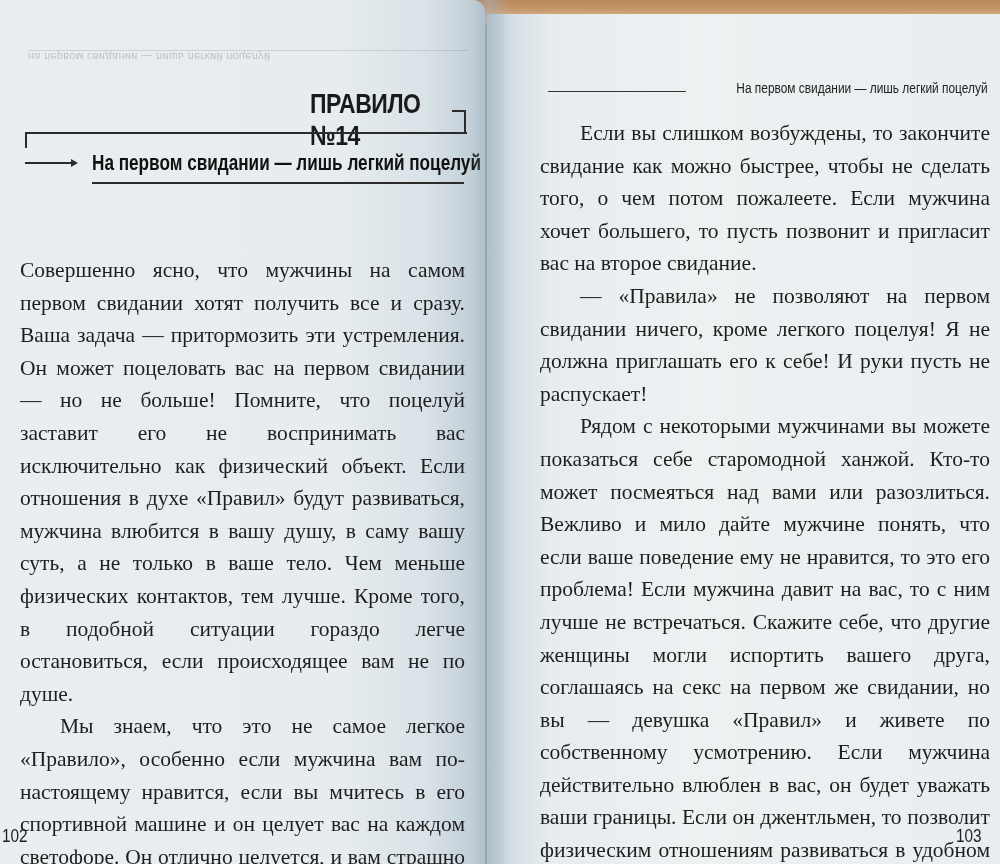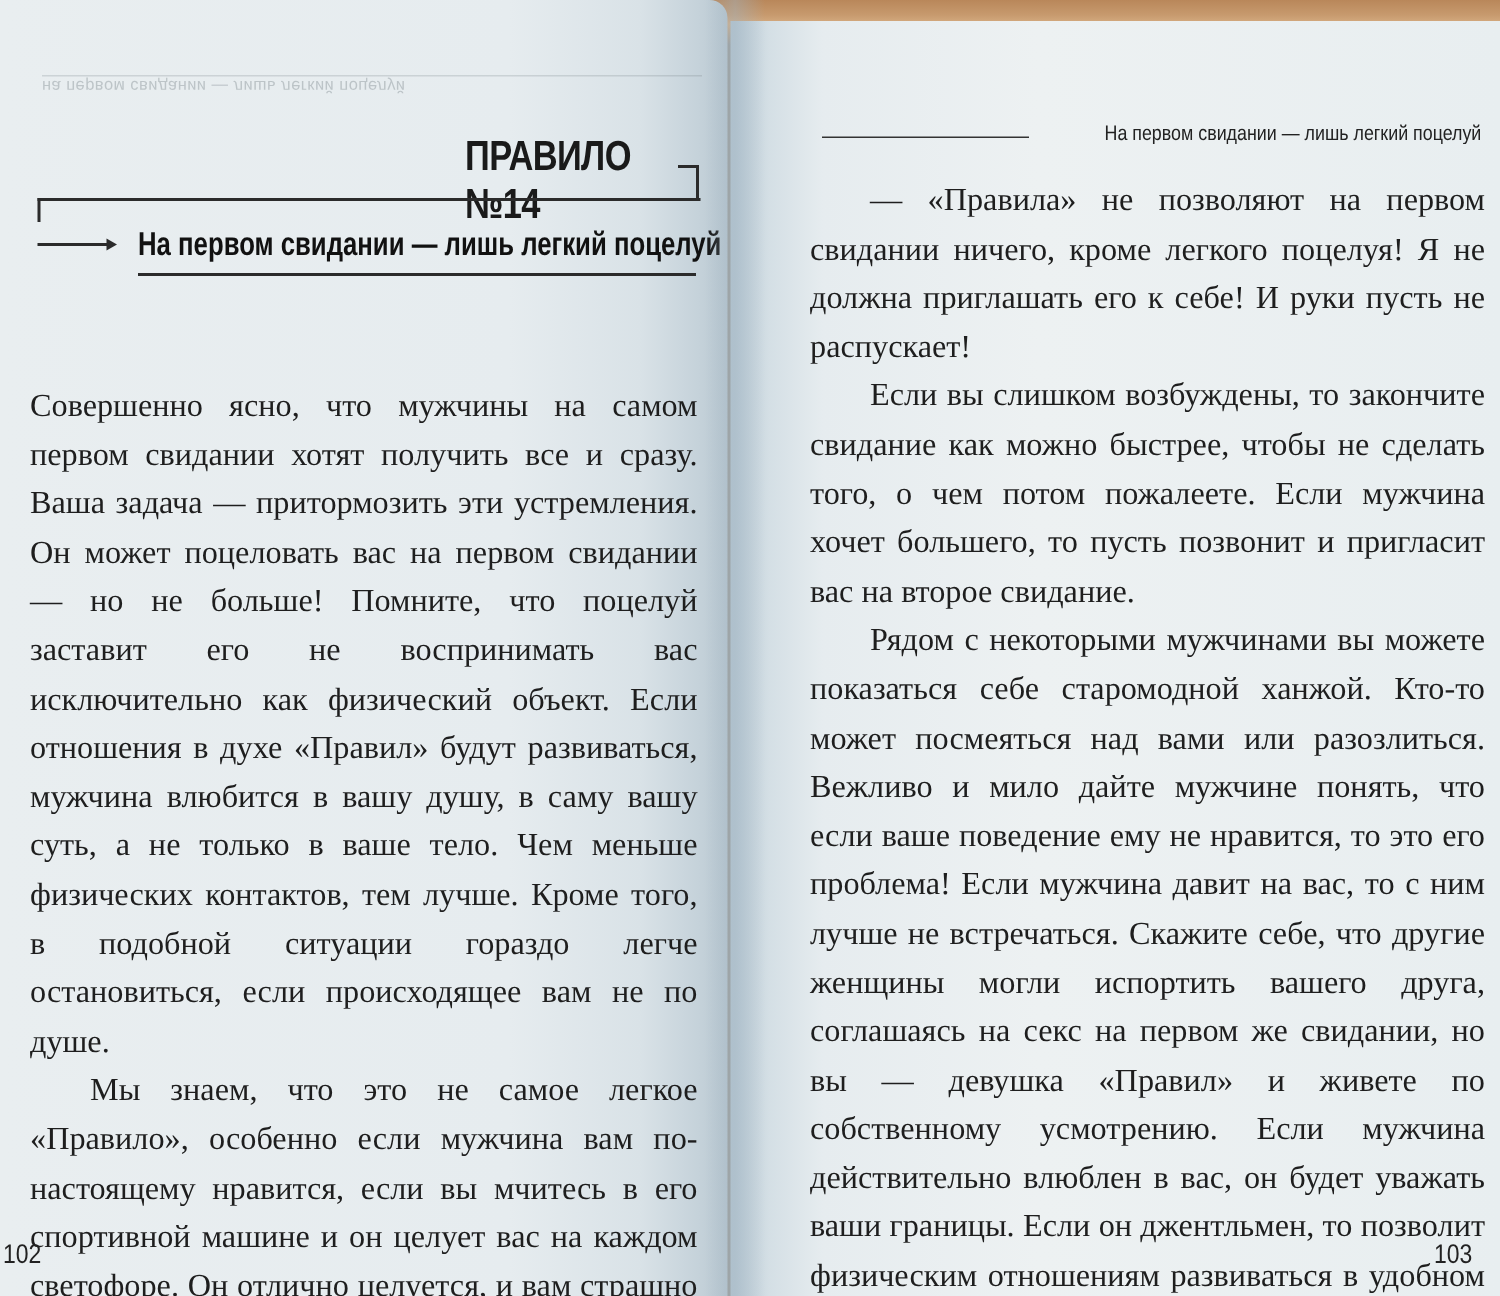--- a/index.html
+++ b/index.html
@@ -87,19 +87,19 @@
 
   <div class="page-right"></div>
   <div class="gutter-shadow"></div>
 
   <div class="running-head">
     <span class="rule"></span>
     <span class="txt">На первом свидании — лишь легкий поцелуй</span>
   </div>
 
   <div class="body-text right-body">
+    <p class="indent">Если вы слишком возбуждены, то закончите свидание как можно быстрее, чтобы не сделать того, о чем потом пожалеете. Если мужчина хочет большего, то пусть позвонит и пригласит вас на второе свидание.</p>
     <p class="indent">— «Правила» не позволяют на первом свидании ничего, кроме легкого поцелуя! Я не должна приглашать его к себе! И руки пусть не распускает!</p>
-    <p class="indent">Если вы слишком возбуждены, то закончите свидание как можно быстрее, чтобы не сделать того, о чем потом пожалеете. Если мужчина хочет большего, то пусть позвонит и пригласит вас на второе свидание.</p>
     <p class="indent">Рядом с некоторыми мужчинами вы можете показаться себе старомодной ханжой. Кто-то может посмеяться над вами или разозлиться. Вежливо и мило дайте мужчине понять, что если ваше поведение ему не нравится, то это его проблема! Если мужчина давит на вас, то с ним лучше не встречаться. Скажите себе, что другие женщины могли испортить вашего друга, соглашаясь на секс на первом же свидании, но вы — девушка «Правил» и живете по собственному усмотрению. Если мужчина действительно влюблен в вас, он будет уважать ваши границы. Если он джентльмен, то позволит физическим отношениям развиваться в удобном для вас темпе и никогда не станет ни к чему вас принуждать. Забудьте все теории «свободной любви», пришедшие к нам из 1960-х. В нежеланной беременности или болезни нет ничего спонтанного или забавного.</p>
   </div>
 
   <div class="page-num right">103</div>
 </div>
 
 </body></html>

